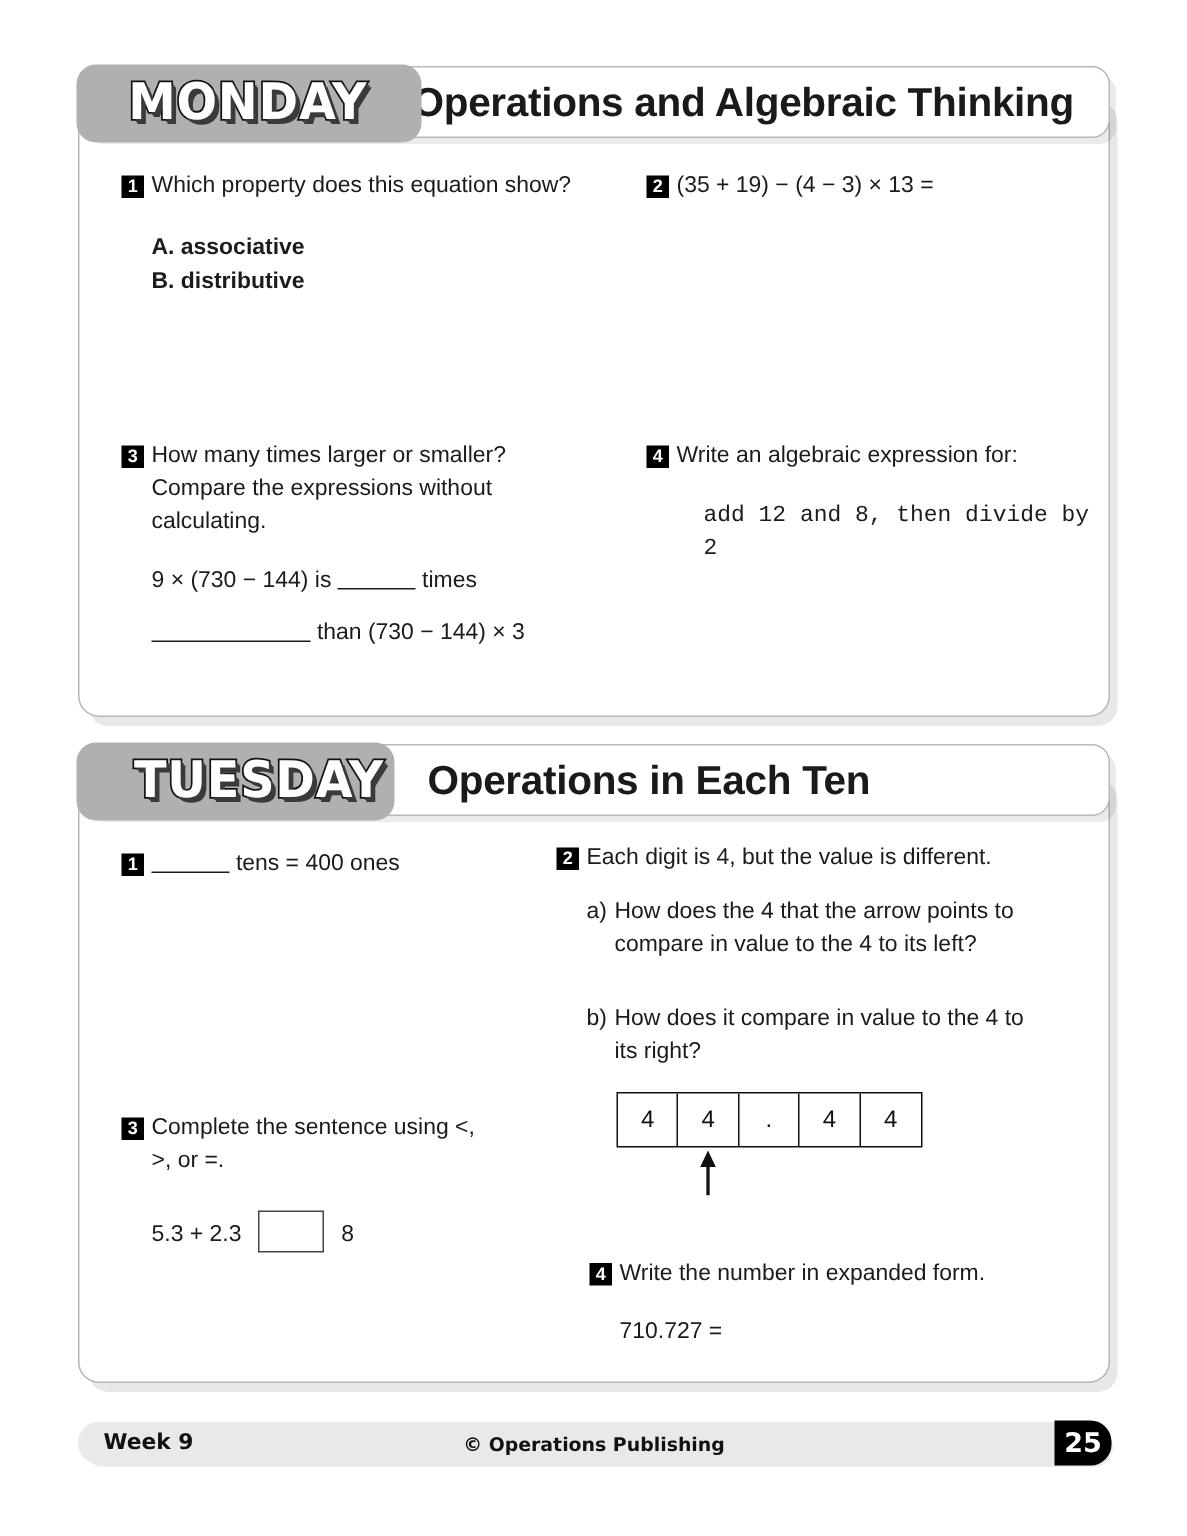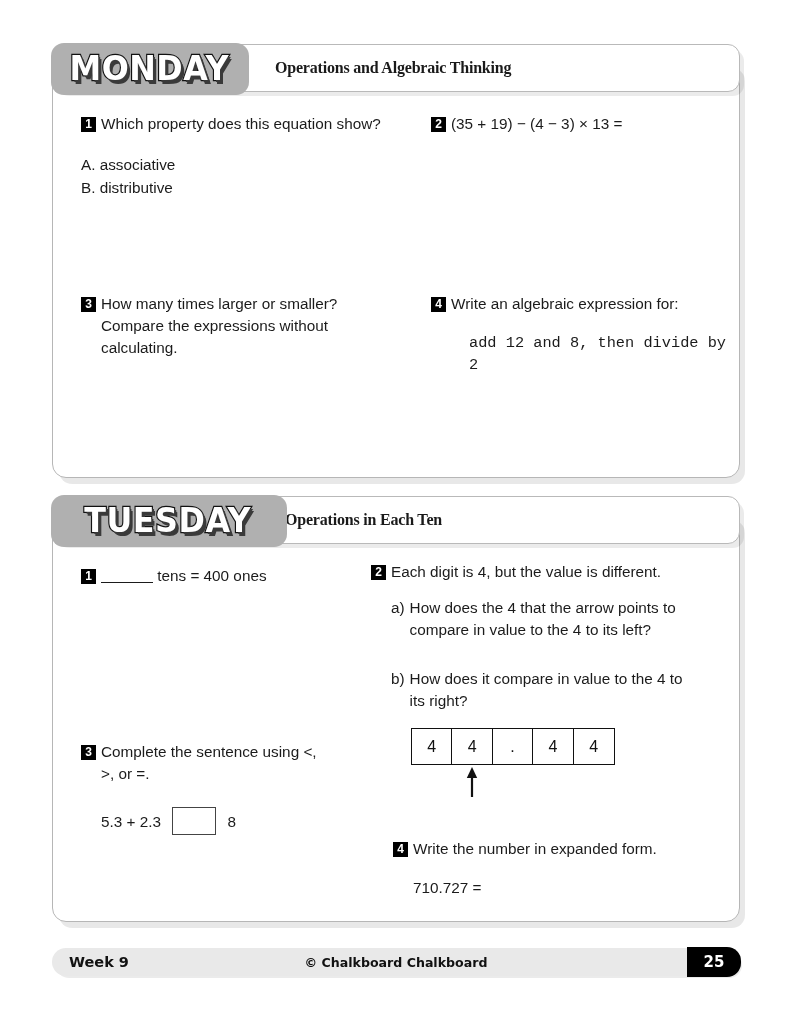--- a/index.html
+++ b/index.html
@@ -70,43 +70,43 @@
     top: -2px;
     height: 52px;
     border-radius: 13px;
     background: #b0b0b0;
     display: flex;
     align-items: center;
     justify-content: center;
     box-sizing: border-box;
     padding: 0 12px 0 10px;
   }
-  #tab-monday { width: 198px; }
-  #tab-tuesday { width: 236px; }
+  #tab-monday { width: 230px; }
+  #tab-tuesday { width: 212px; justify-content: flex-end; }
 
   .day-word {
     font-family: "DejaVu Sans", sans-serif;
     font-weight: bold;
     font-size: 30px;
     letter-spacing: 0.5px;
     color: #ffffff;
     -webkit-text-stroke: 2.2px #111111;
     paint-order: stroke fill;
     text-shadow:
        2px 2px 0 #3a3a3a,
        3px 3px 0 #3a3a3a;
     transform: scaleX(1.06) scaleY(1.12);
     white-space: nowrap;
     line-height: 1;
   }
 
   .banner-title {
-    font-family: Liberation Serif, serif;
-    font-weight: bold;
-    font-size: 16px;
+    font-family: Liberation Sans, sans-serif;
+    font-weight: bold;
+    font-size: 27px;
     letter-spacing: -0.2px;
     color: #1a1a1a;
     white-space: nowrap;
     line-height: 1;
   }
   #title-monday { margin-left: 222px; }
   #title-tuesday { margin-left: 232px; }
   .question {
     position: absolute;
     font-size: 15.3px;
@@ -142,20 +142,22 @@
     margin-top: 3px;
     margin-left: 20px;
     display: flex;
   }
   .sub-label {
     flex: 0 0 auto;
     margin-right: 5px;
   }
   .choices {
     margin-top: 18px;
+    margin-left: 20px;
+    font-weight: bold;
   }
   .choice { line-height: 23px; }
 
   .blank-sm { display: inline-block; width: 52px; border-bottom: 1.6px solid #1b1b1b; height: 15px; vertical-align: -2px; }
   .blank-lg { display: inline-block; width: 106px; border-bottom: 1.6px solid #1b1b1b; height: 15px; vertical-align: -2px; }
 
   .answer-box {
     display: inline-block;
     width: 42px;
     height: 26px;
@@ -224,28 +226,28 @@
     text-align: center;
     font-family: "DejaVu Sans", sans-serif;
     font-weight: bold;
     font-size: 12.6px;
     color: #111;
   }
   .footer-page {
     position: absolute;
     right: -1px;
     top: -1px;
-    width: 54px;
+    width: 38px;
     height: 30px;
     background: #000000;
     border-radius: 0 14px 14px 0;
     color: #ffffff;
     font-family: "DejaVu Sans", sans-serif;
     font-weight: bold;
-    font-size: 15px;
+    font-size: 18px;
     display: flex;
     align-items: center;
     justify-content: center;
   }
 </style>
 </head>
 <body>
 
 <div class="page">
 
@@ -266,20 +268,29 @@
       <div class="qhead">
         <span class="qnum">2</span>
         <span class="qtext">(35 + 19) − (4 − 3) × 13 =</span>
       </div>
     </div>
 
     <div class="question" style="left:28px; top:232px; width:312px;">
       <div class="qhead">
         <span class="qnum">3</span>
         <span class="qtext">How many times larger or smaller? Compare the expressions without calculating.</span>
+      </div>
+      <div class="qbody">
+        <span>9 × (730 − 144) is</span>
+        <span class="blank-sm"></span>
+        <span>times</span>
+      </div>
+      <div style="margin-top:13px; margin-left:20px;">
+        <span class="blank-lg"></span>
+        <span>than (730 − 144) × 3</span>
       </div>
     </div>
 
     <div class="question" style="left:378px; top:232px; width:300px;">
       <div class="qhead">
         <span class="qnum">4</span>
         <span class="qtext">Write an algebraic expression for:</span>
       </div>
       <div class="qbody" style="margin-left:38px;font-family:Liberation Mono, monospace;">add 12 and 8, then divide by 2</div>
     </div>
@@ -364,17 +375,17 @@
     <div class="banner-inner">
       <span class="banner-title" id="title-tuesday">Operations in Each Ten</span>
       <div class="day-tab" id="tab-tuesday">
         <span class="day-word">TUESDAY</span>
       </div>
     </div>
   </div>
 
   <div class="footer">
     <span class="footer-week">Week 9</span>
-    <span class="footer-copy">© Chalkboard Chalkboard</span>
+    <span class="footer-copy">© Operations Publishing</span>
     <span class="footer-page">25</span>
   </div>
 
 </div>
 
 </body></html>

